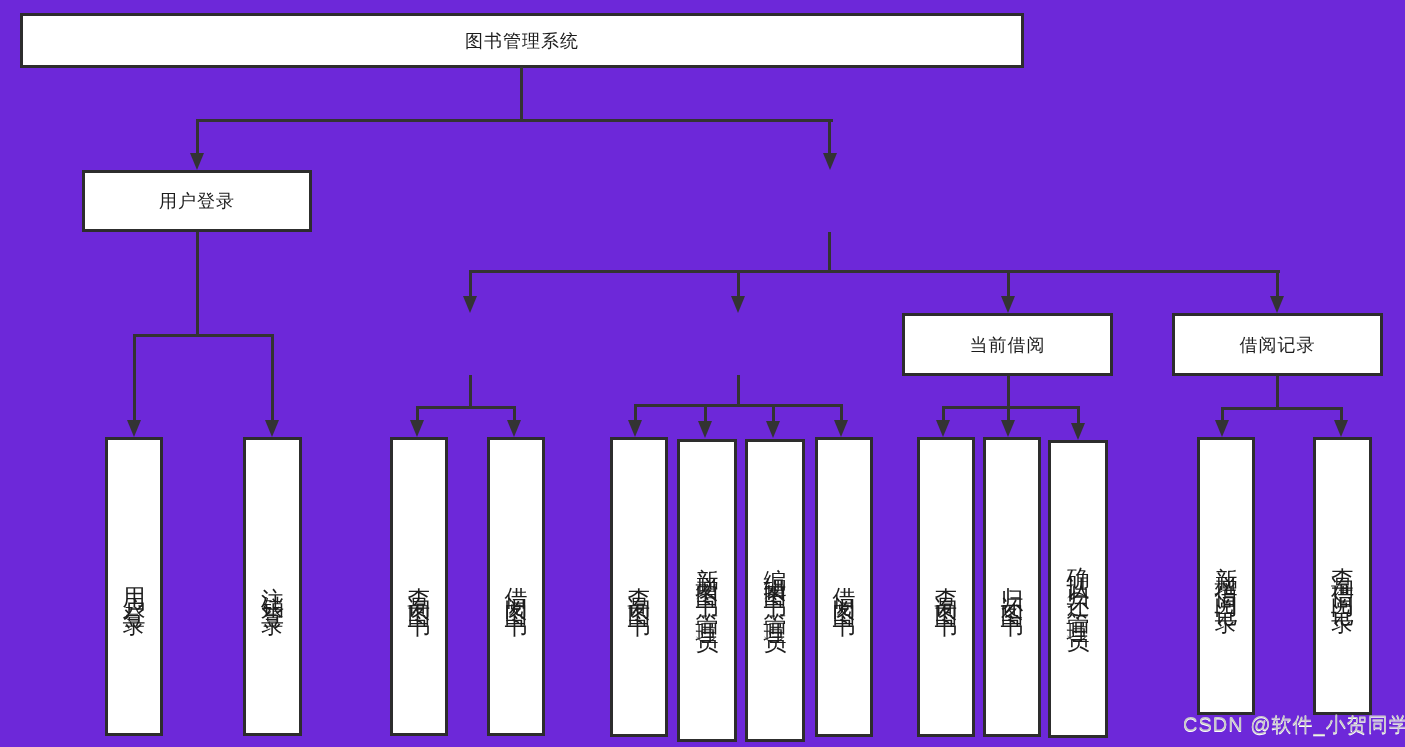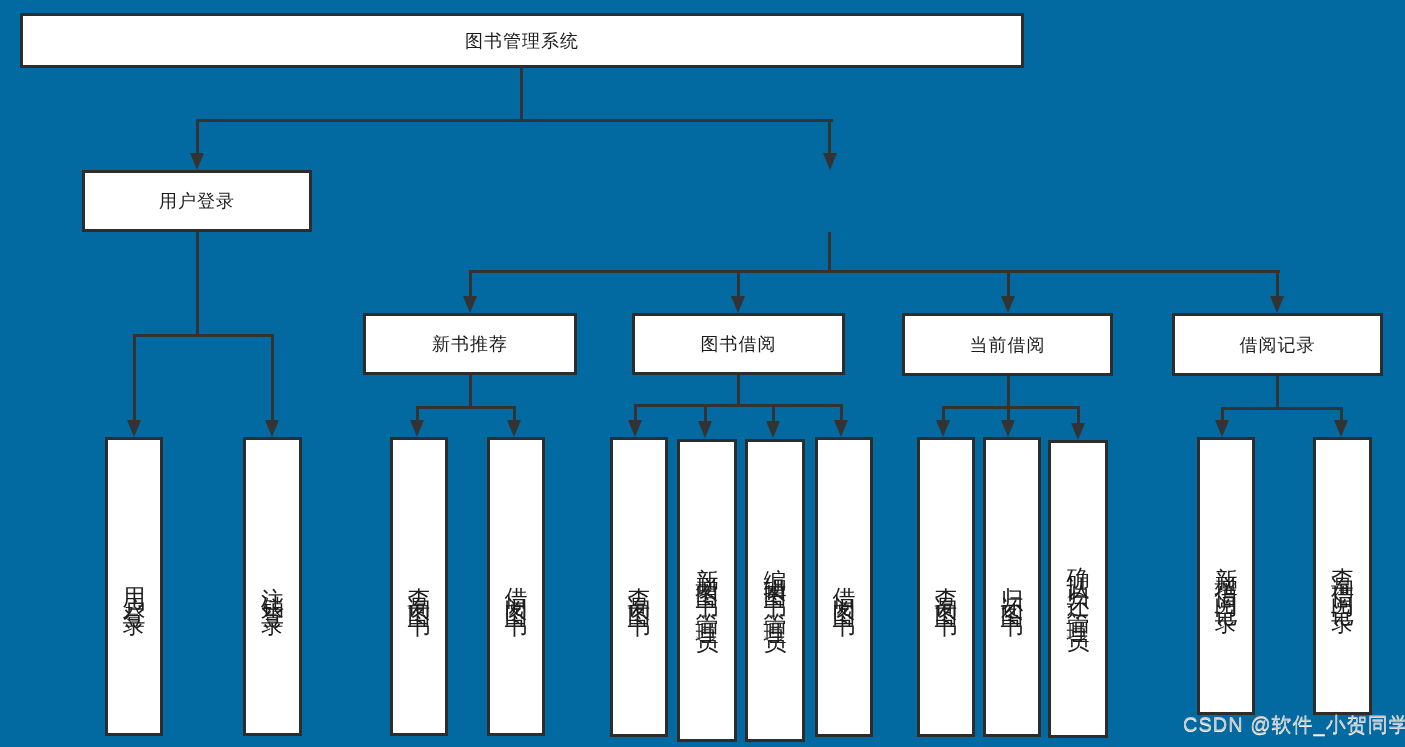--- a/index.html
+++ b/index.html
@@ -1,17 +1,17 @@
 <!DOCTYPE html>
 <html><head>
 <meta charset="utf-8">
 <style>
   html, body { margin:0; padding:0; background:#ffffff; }
   .canvas {
-    position:relative; width:1405px; height:747px; background:#0369a1;
+    position:relative; width:1405px; height:747px; background:#6d28d9;
     font-family:"Liberation Sans", sans-serif; overflow:hidden;
   }
   .box {
     position:absolute; border:3px solid #2d2d2d; background:#ffffff;
     display:flex; align-items:center; justify-content:center;
     box-sizing:border-box; color:#1c1c1c;
   }
   .box-h { font-size:18px; letter-spacing:1px; }
   .box-v span {
     writing-mode:vertical-rl; text-orientation:mixed;
@@ -36,27 +36,21 @@
 
   <div class="box box-h" style="left:20px; top:13px; width:1004px; height:55px;">
     <span>图书管理系统</span>
   </div>
 
   <div class="box box-h" style="left:82px; top:170px; width:230px; height:62px;">
     <span>用户登录</span>
   </div>
 
 
-  <div class="box box-h" style="left:363px; top:313px; width:214px; height:62px;">
-    <span>新书推荐</span>
-  </div>
 
-  <div class="box box-h" style="left:632px; top:313px; width:213px; height:62px;">
-    <span>图书借阅</span>
-  </div>
 
   <div class="box box-h" style="left:902px; top:313px; width:211px; height:63px;">
     <span>当前借阅</span>
   </div>
 
   <div class="box box-h" style="left:1172px; top:313px; width:211px; height:63px;">
     <span>借阅记录</span>
   </div>
 
   <div class="box box-v" style="left:105px; top:437px; width:58px; height:299px;">

